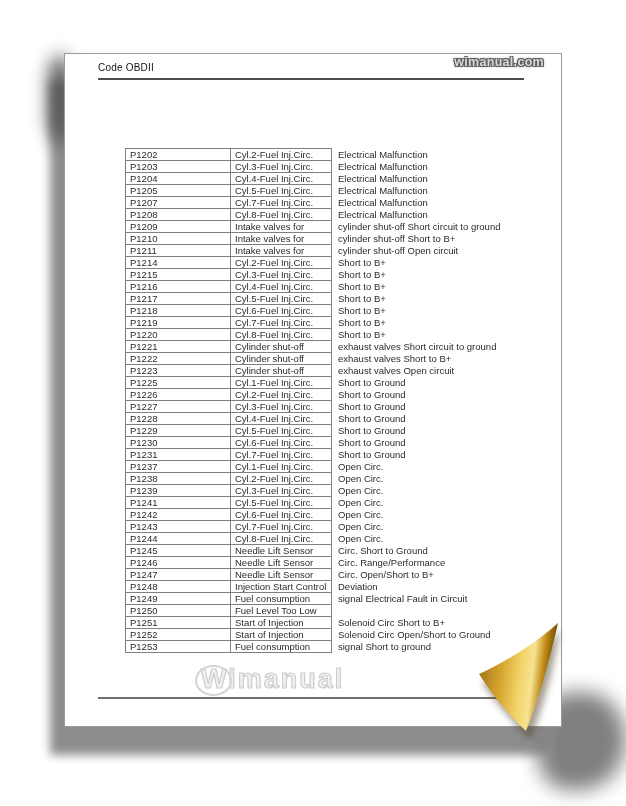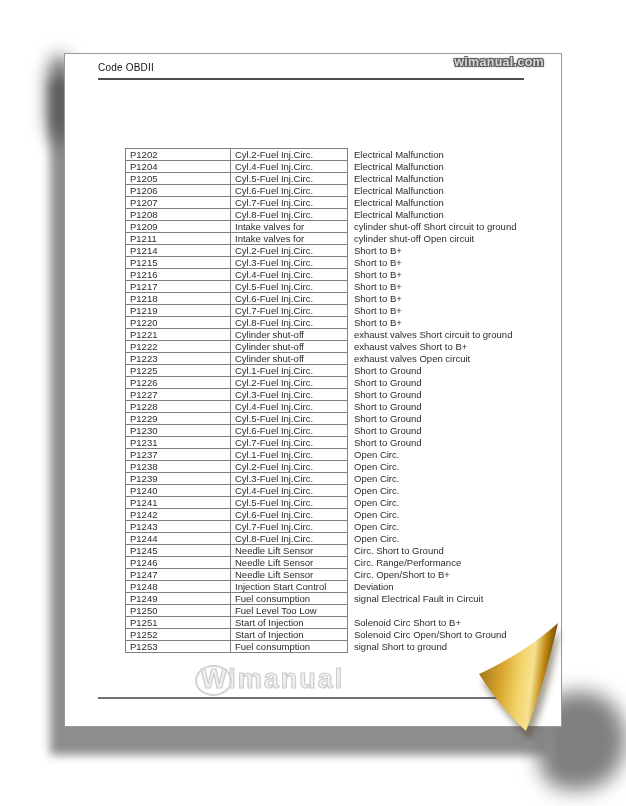--- a/index.html
+++ b/index.html
@@ -30,21 +30,21 @@
   .title-rule { position:absolute; left:33px; top:24px; width:426px; height:2px;
                 background:#4d4d4d; }
   .footer-rule{ position:absolute; left:33px; top:643px; width:424px; height:2px;
                 background:#707070; }
 
   
   table.codes { position:absolute; left:60px; top:62px; border-collapse:collapse;margin-top:32px; }
   table.codes td { height:11px; line-height:11px; font-size:9.5px; color:#2b2b2b;
                    white-space:nowrap; vertical-align:middle; }
   td.code  { width:105px; border:1px solid #808080; padding:0 2px 0 4px; overflow:hidden; }
-  td.desc  { width:117px; border:1px solid #808080; padding:0 1px 0 4px; overflow:hidden; }
+  td.desc  { width:101px; border:1px solid #808080; padding:0 1px 0 4px; overflow:hidden; }
   td.fault { border:none; padding:0 0 0 6px; }
 
   
   .watermark { position:absolute; left:136px; top:610px; font-size:27px; font-weight:bold;
                letter-spacing:2px; color:#f1f1f1;
                -webkit-text-stroke:1.2px #cdcdcd; z-index:3; }
   .wm-circle { position:absolute; left:-6px; top:1px; width:37px; height:31px;
                border:2px solid #d4d4d4; border-radius:50%; }
 
   
@@ -67,50 +67,55 @@
     <div class="title-rule"></div>
 
     <table class="codes">
       <tbody>
           <tr>
             <td class="code">P1202</td>
             <td class="desc">Cyl.2-Fuel Inj.Circ.</td>
             <td class="fault">Electrical Malfunction</td>
           </tr>
           <tr>
+            <td class="code">P1203</td>
+            <td class="desc">Cyl.3-Fuel Inj.Circ.</td>
+            <td class="fault">Electrical Malfunction</td>
+          </tr>
+          <tr>
             <td class="code">P1204</td>
             <td class="desc">Cyl.4-Fuel Inj.Circ.</td>
             <td class="fault">Electrical Malfunction</td>
           </tr>
           <tr>
             <td class="code">P1205</td>
             <td class="desc">Cyl.5-Fuel Inj.Circ.</td>
-            <td class="fault">Electrical Malfunction</td>
-          </tr>
-          <tr>
-            <td class="code">P1206</td>
-            <td class="desc">Cyl.6-Fuel Inj.Circ.</td>
             <td class="fault">Electrical Malfunction</td>
           </tr>
           <tr>
             <td class="code">P1207</td>
             <td class="desc">Cyl.7-Fuel Inj.Circ.</td>
             <td class="fault">Electrical Malfunction</td>
           </tr>
           <tr>
             <td class="code">P1208</td>
             <td class="desc">Cyl.8-Fuel Inj.Circ.</td>
             <td class="fault">Electrical Malfunction</td>
           </tr>
           <tr>
             <td class="code">P1209</td>
             <td class="desc">Intake valves for</td>
             <td class="fault">cylinder shut-off Short circuit to ground</td>
           </tr>
           <tr>
+            <td class="code">P1210</td>
+            <td class="desc">Intake valves for</td>
+            <td class="fault">cylinder shut-off Short to B+</td>
+          </tr>
+          <tr>
             <td class="code">P1211</td>
             <td class="desc">Intake valves for</td>
             <td class="fault">cylinder shut-off Open circuit</td>
           </tr>
           <tr>
             <td class="code">P1214</td>
             <td class="desc">Cyl.2-Fuel Inj.Circ.</td>
             <td class="fault">Short to B+</td>
           </tr>
           <tr>
@@ -199,25 +204,20 @@
             <td class="fault">Open Circ.</td>
           </tr>
           <tr>
             <td class="code">P1238</td>
             <td class="desc">Cyl.2-Fuel Inj.Circ.</td>
             <td class="fault">Open Circ.</td>
           </tr>
           <tr>
             <td class="code">P1239</td>
             <td class="desc">Cyl.3-Fuel Inj.Circ.</td>
-            <td class="fault">Open Circ.</td>
-          </tr>
-          <tr>
-            <td class="code">P1240</td>
-            <td class="desc">Cyl.4-Fuel Inj.Circ.</td>
             <td class="fault">Open Circ.</td>
           </tr>
           <tr>
             <td class="code">P1241</td>
             <td class="desc">Cyl.5-Fuel Inj.Circ.</td>
             <td class="fault">Open Circ.</td>
           </tr>
           <tr>
             <td class="code">P1242</td>
             <td class="desc">Cyl.6-Fuel Inj.Circ.</td>

